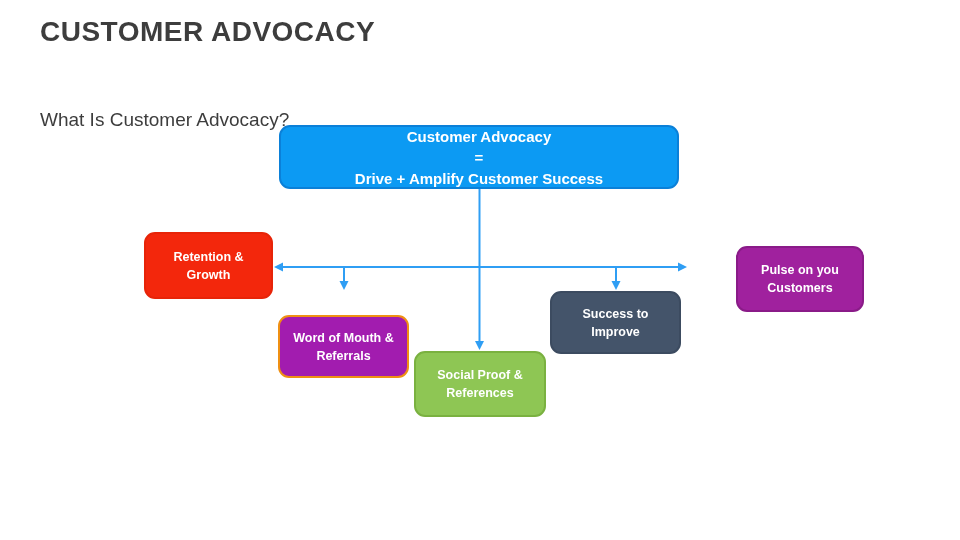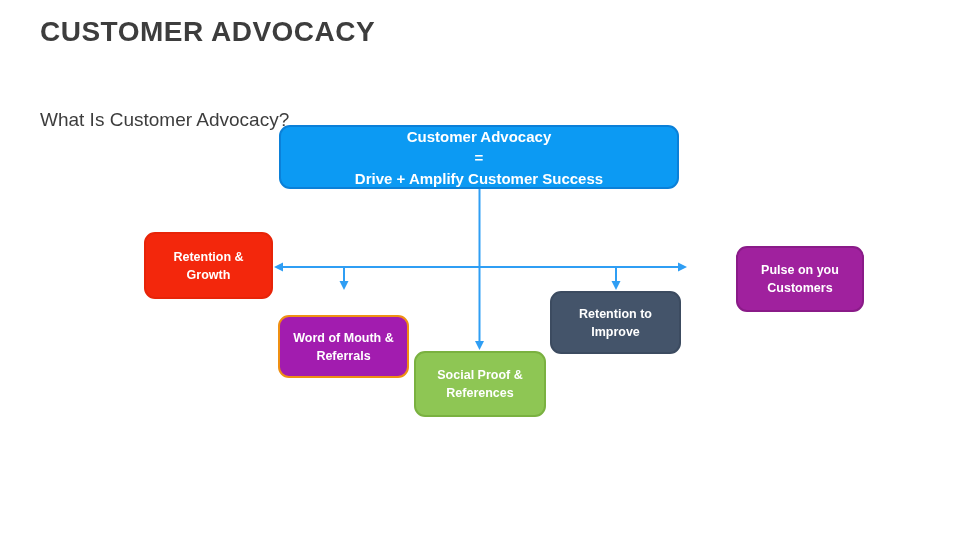--- a/index.html
+++ b/index.html
@@ -72,20 +72,20 @@
   <span class="node-label">Word of Mouth &amp;
 Referrals</span>
 </div>
 
 <div class="node node-sm node-socialproof" style="background-color: rgb(142, 198, 84); border-color: rgb(122, 177, 64);">
   <span class="node-label">Social Proof &amp;
 References</span>
 </div>
 
 <div class="node node-sm node-insights" style="background-color: rgb(68, 84, 106); border-color: rgb(60, 75, 96);">
-  <span class="node-label">Retention to
+  <span class="node-label">Success to
 Improve</span>
 </div>
 
 <div class="node node-sm node-pulse" style="background-color: rgb(160, 33, 158); border-color: rgb(138, 27, 136);">
   <span class="node-label">Pulse on you
 Customers</span>
 </div>
 
 </body></html>

